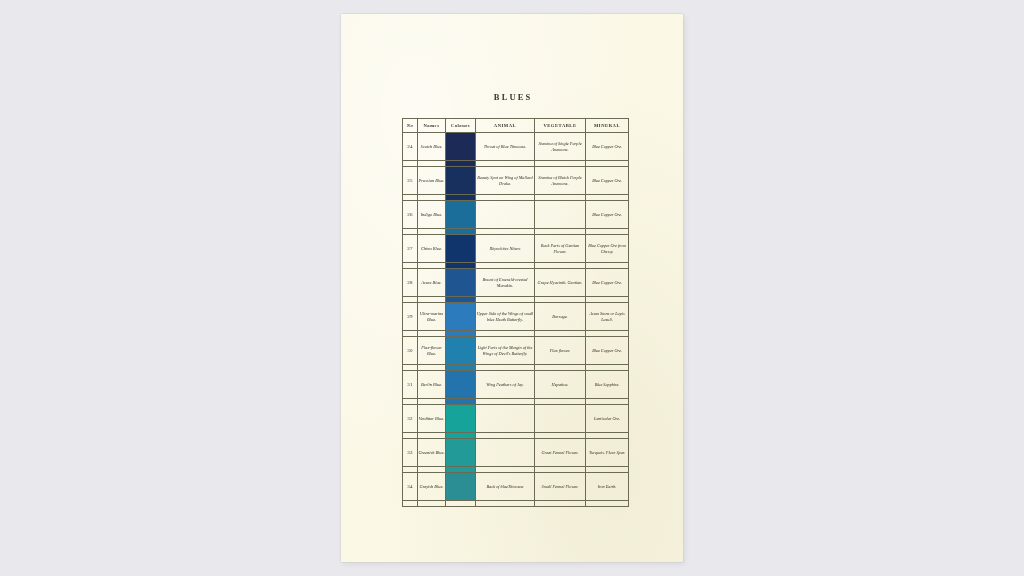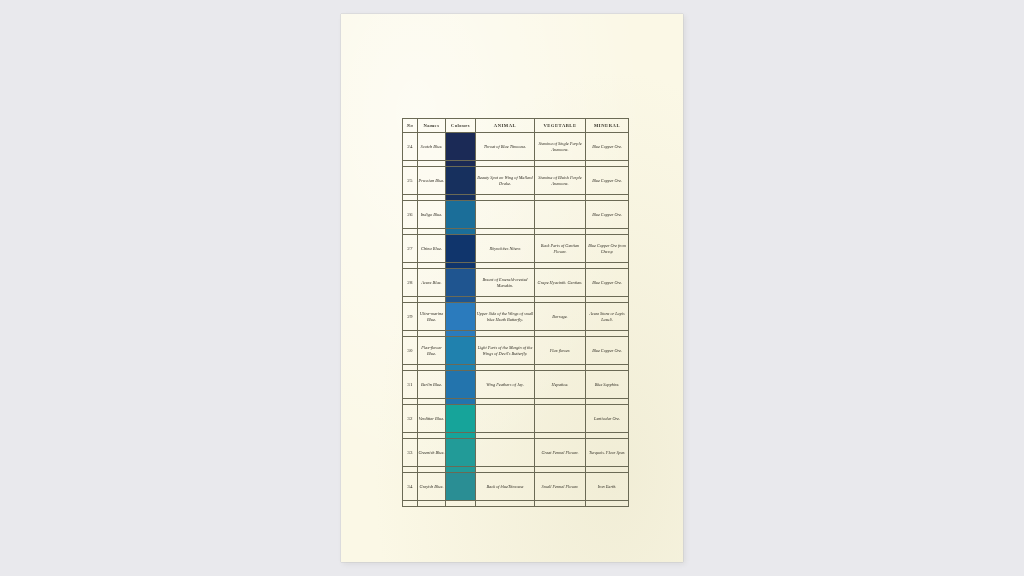--- a/index.html
+++ b/index.html
@@ -138,20 +138,21 @@
   }
   td.cell-desc.narrow { font-size: 4.2px; }
 </style>
 </head>
 <body>
 
 <div id="viewport">
   <div id="page-sheet">
     <div id="paper-texture"></div>
 
+    <div id="plate-title">BLUES</div>
 
     <table id="colour-table">
       <thead>
         <tr>
           <th class="h-no">No</th>
           <th class="h-names">Names</th>
           <th class="h-colours">Colours</th>
           <th class="h-animal">ANIMAL</th>
           <th class="h-veg">VEGETABLE</th>
           <th class="h-mineral">MINERAL</th>

